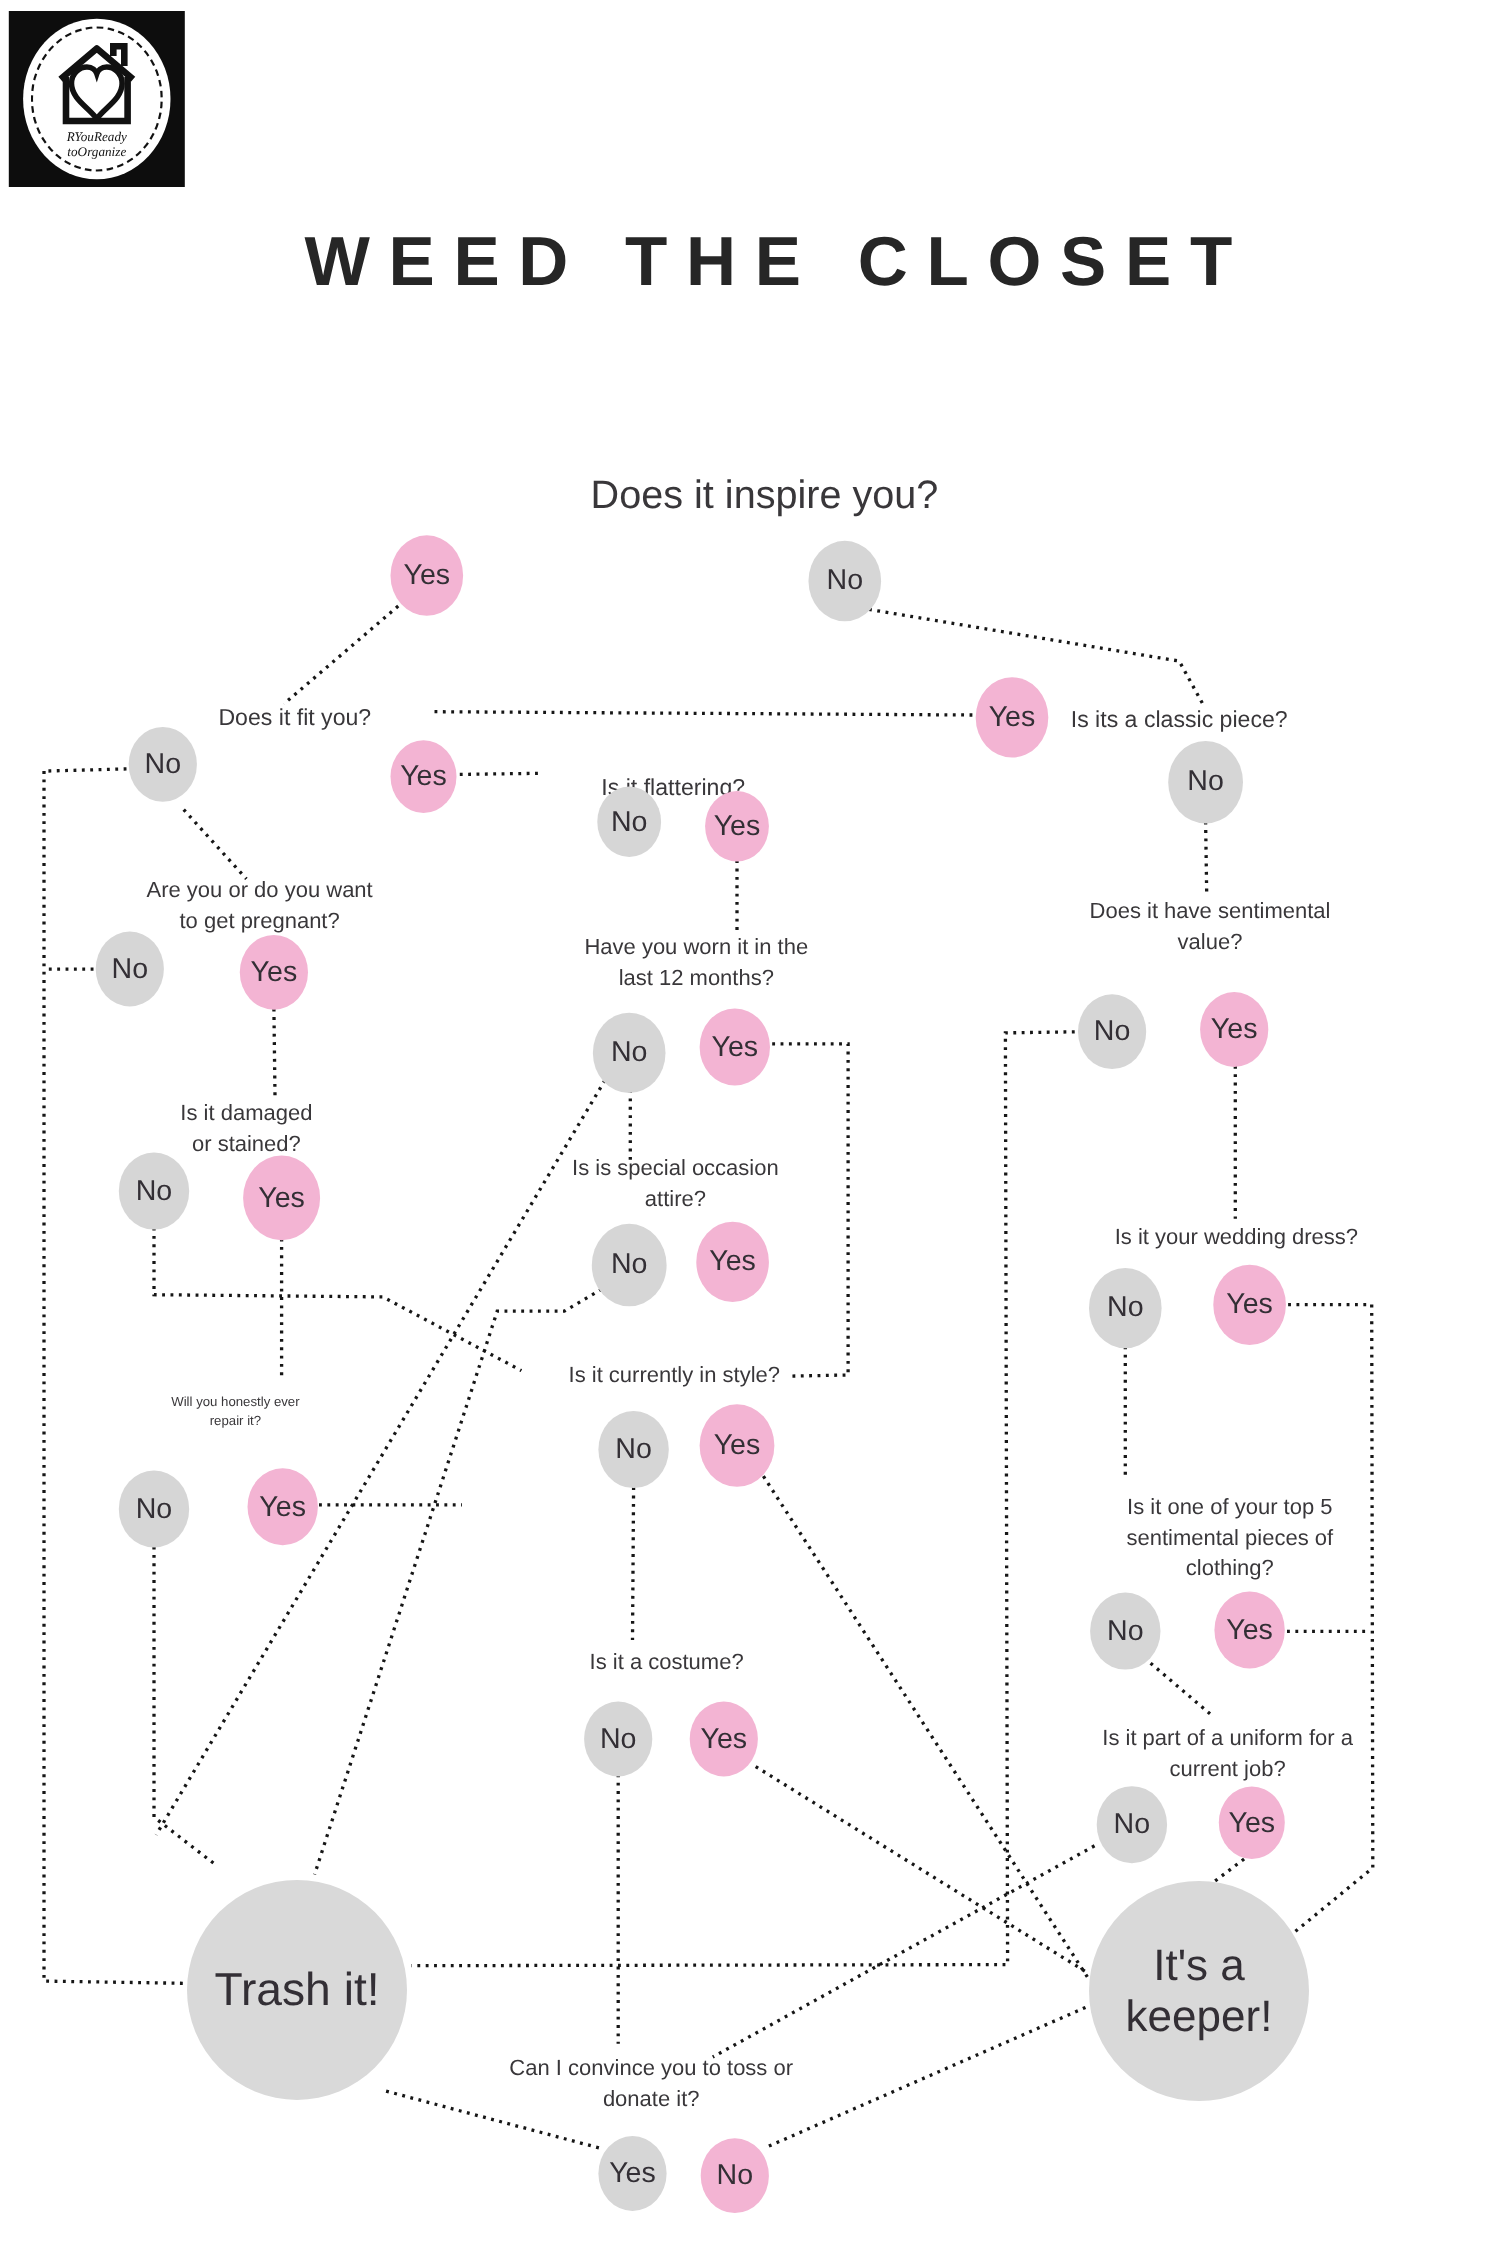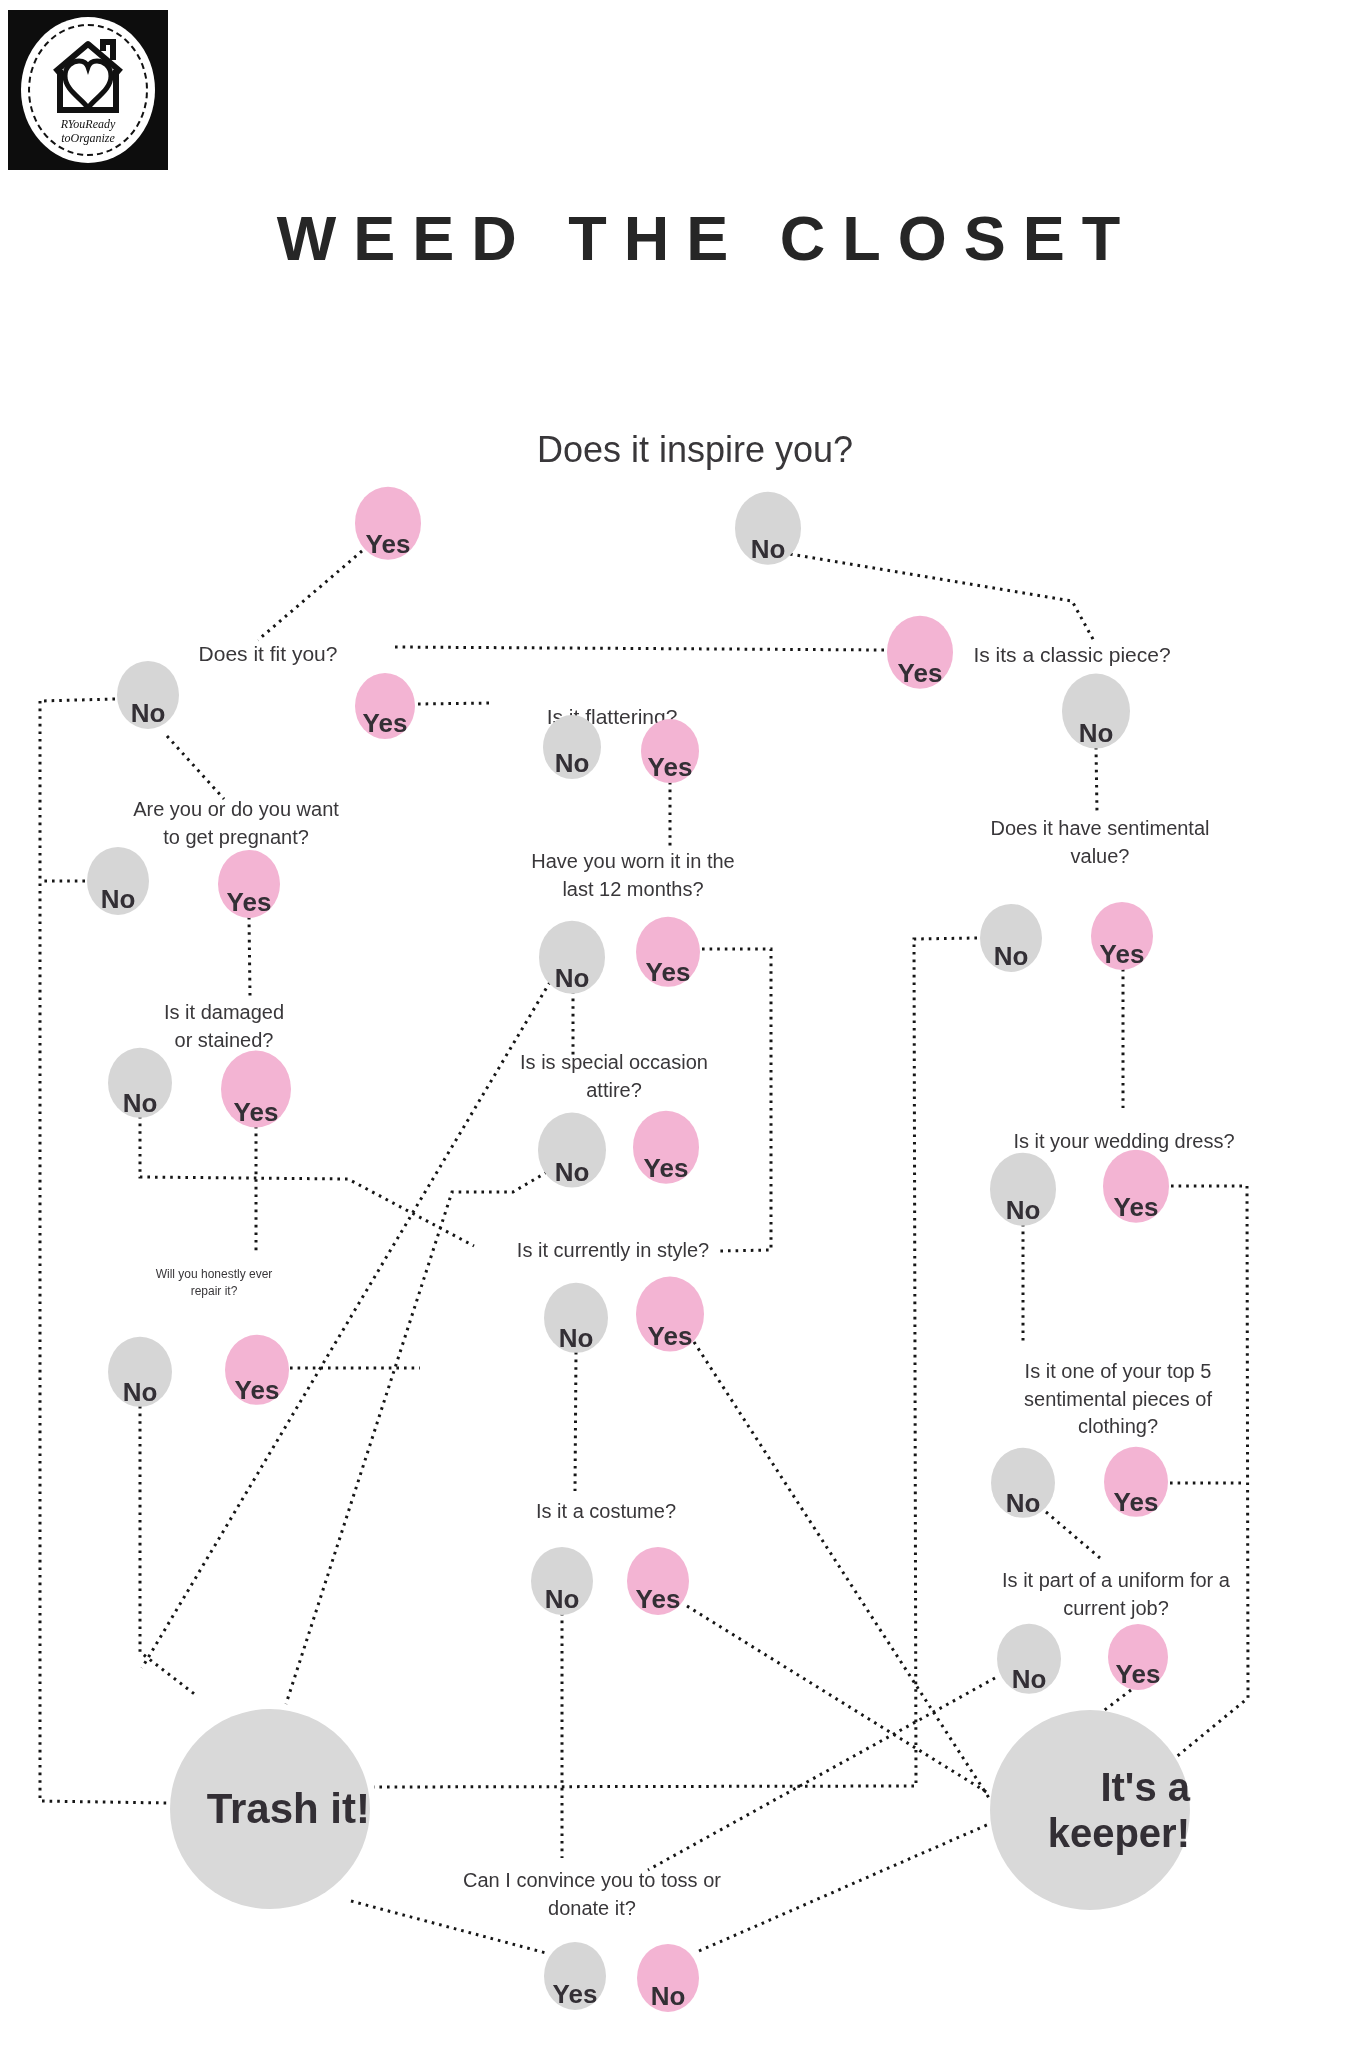--- a/index.html
+++ b/index.html
@@ -3,22 +3,22 @@
 <meta charset="utf-8">
 <style>
   html,body{margin:0;padding:0;background:#fff;}
   #page{position:relative;width:1367px;height:2048px;background:#ffffff;overflow:hidden;
         font-family:"Liberation Sans", sans-serif;padding-left:40px;}
   #edges{position:absolute;left:0;top:0;width:1367px;height:2048px;}
   .q{position:absolute;transform:translate(-50%,-50%);text-align:center;
      color:#39373a;white-space:nowrap;line-height:1.38;}
   .q span{display:block;}
   .circle{position:absolute;transform:translate(-50%,-50%);border-radius:50%;
-ableau     display:flex;align-items:flex-end;justify-content:center;text-align:center;
-     color:#332f35;font-weight:bold;}
+ableau     display:flex;align-items:center;justify-content:center;text-align:center;
+     color:#332f35;}
   .circle{display:flex;}
   .circle span{display:block;line-height:1.15;}
   
   #logo{position:absolute;left:8px;top:10px;width:160px;height:160px;background:#0d0d0d;}
   #logo .disc{position:absolute;left:50%;top:50%;transform:translate(-50%,-50%);
       width:134px;height:146px;background:#fff;border-radius:50%;}
   #logo .dash{position:absolute;left:50%;top:50%;transform:translate(-50%,-50%);
       width:116px;height:128px;border:2px dashed #111;border-radius:50%;}
   #logo svg{position:absolute;left:50%;top:42%;transform:translate(-50%,-50%);}
   #logo .script{position:absolute;left:0;right:0;text-align:center;
@@ -114,21 +114,21 @@
         <span>value?</span>
       </div>
       <div class="q" style="left: 224px; top: 1027px; font-size: 20px;">
         <span>Is it damaged</span>
         <span>or stained?</span>
       </div>
       <div class="q" style="left: 614px; top: 1077px; font-size: 20px;">
         <span>Is is special occasion</span>
         <span>attire?</span>
       </div>
-      <div class="q" style="left: 1124px; top: 1126px; font-size: 20px; margin-top: 16px;">
+      <div class="q" style="left: 1124px; top: 1126px; font-size: 20px;">
         <span>Is it your wedding dress?</span>
       </div>
       <div class="q" style="left: 613px; top: 1251px; font-size: 20px;">
         <span>Is it currently in style?</span>
       </div>
       <div class="q" style="left: 214px; top: 1283px; font-size: 12px;">
         <span>Will you honestly ever</span>
         <span>repair it?</span>
       </div>
       <div class="q" style="left: 1118px; top: 1399px; font-size: 20px;">

